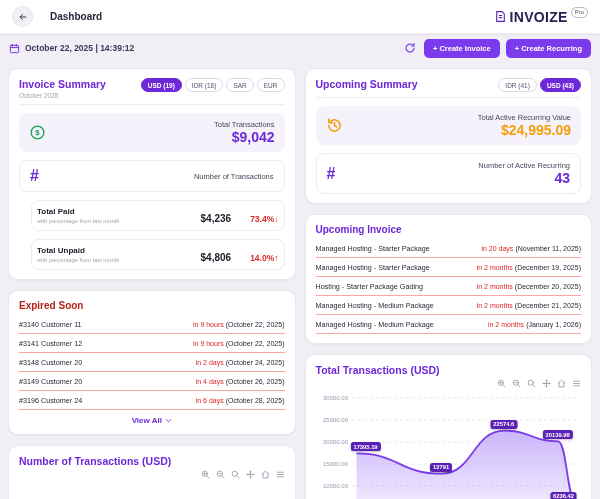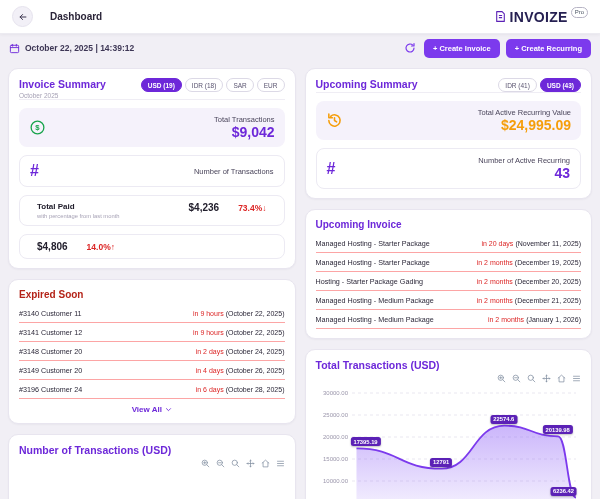--- a/index.html
+++ b/index.html
@@ -42,21 +42,21 @@
   
   .grid { display: flex; gap: 9px; padding: 6px 8px 0; height: 437px; overflow: hidden; }
   .col { width: 287.5px; display: flex; flex-direction: column; gap: 10px; }
   .card {
     background: #fff; border: 1px solid #e8e5ef; border-radius: 10px;
     padding: 9px 10px; box-shadow: 0 1px 2px rgba(30,20,60,.04);
   }
 
   
   .card-head { display: flex; justify-content: space-between; align-items: flex-start;
-    border-bottom: 1px solid #efedf4; }
+    border-bottom: 1px solid #efedf4; padding-bottom: 5px; }
   .card-title { font-size: 10.5px; font-weight: bold; color: #6d28d9; }
   .card-sub { font-size: 6.5px; color: #a6a1b5; margin-top: 2px; }
   .pills { display: flex; gap: 3px; }
   .pill {
     font-size: 6.5px; padding: 2.5px 6px; border-radius: 9px; border: 1px solid #dcd9e6;
     background: #fff; color: #5a5470; cursor: pointer; font-family: inherit;
   }
   .pill.active { background: #6d28d9; border-color: #6d28d9; color: #fff; font-weight: bold; }
 
   .metric { display: flex; align-items: center; justify-content: space-between;
@@ -64,22 +64,22 @@
   .metric.hl { background: #f5f2fb; }
   .metric.ol { border: 1px solid #eceaf3; }
   .micon { display: flex; align-items: center; }
   .metric-right { text-align: right; }
   .metric-label { font-size: 7.5px; color: #4b465c; }
   .metric-value { font-size: 14px; font-weight: bold; margin-top: 0; }
   .metric-value.purple { color: #6d28d9; }
   .metric-value.amber { color: #f59e0b; }
   .hash { font-size: 16px; font-weight: bold; color: #6d28d9; line-height: 16px; }
 
-  .payrow { display: flex; align-items: flex-start; justify-content: space-between;
-    border: 1px solid #eceaf3; border-radius: 8px; padding: 6px 17px; margin-top: 8px; }
+  .payrow { display: flex; align-items: flex-end; justify-content: space-between;
+    border: 1px solid #eceaf3; border-radius: 8px; padding: 6px 5px; margin-top: 8px; margin-left: 12px; }
   .payrow-label { font-size: 8px; font-weight: bold; color: #23202e; }
   .payrow-sub { font-size: 5.8px; color: #a6a1b5; margin-top: 2px; }
   .payrow-right { display: flex; align-items: center; gap: 19px; }
   .pay-amount { font-size: 10px; font-weight: bold; color: #23202e; }
   .pay-pct { font-size: 8.5px; font-weight: bold; color: #dc2626; }
 
   
   .list-title { font-size: 10px; font-weight: bold; margin-bottom: 4px; }
   .list-title.red { color: #b42318; }
   .list-title.purple { color: #6d28d9; }
@@ -187,20 +187,24 @@
           <div class="payrow-label">Total Paid</div>
           <div class="payrow-sub">with percentage from last month</div>
         </div>
         <div class="payrow-right">
           <span class="pay-amount">$4,236</span>
           <span class="pay-pct"><span>73.4%</span><span>↓</span></span>
         </div>
       </div>
 
       <div class="payrow">
+        <div>
+          <div class="payrow-label">Total Unpaid</div>
+          <div class="payrow-sub">with percentage from last month</div>
+        </div>
         <div class="payrow-right">
           <span class="pay-amount">$4,806</span>
           <span class="pay-pct"><span>14.0%</span><span>↑</span></span>
         </div>
       </div>
     </section>
 
     <section class="card">
       <div class="list-title red">Expired Soon</div>
 

